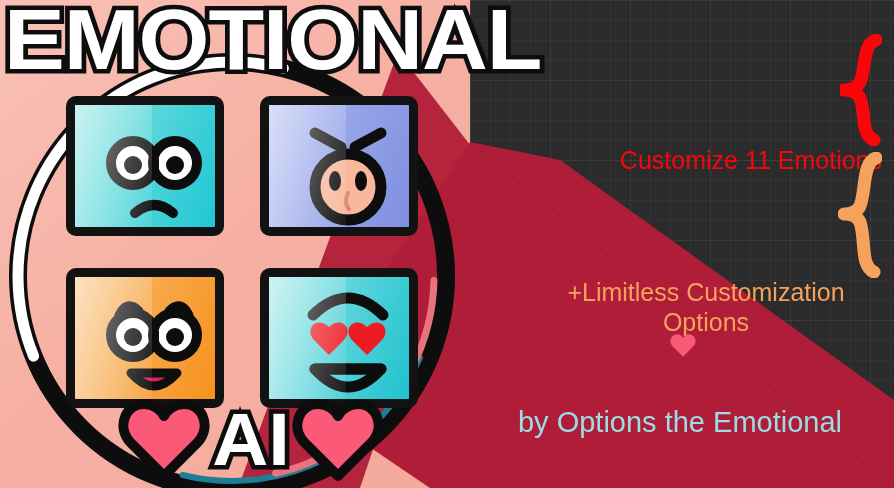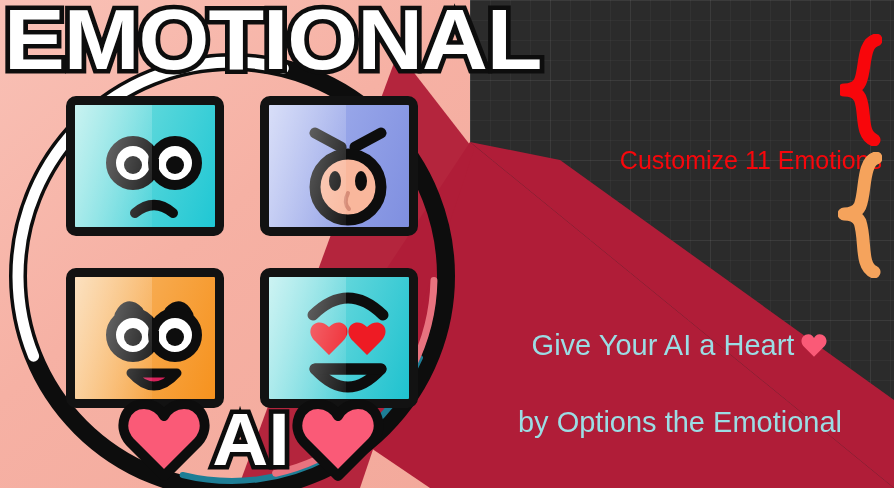--- a/index.html
+++ b/index.html
@@ -219,23 +219,25 @@
     </div>
     <div class="callout-text" id="text-0">Customize 11 Emotions</div>
   </div>
 
   <div class="callout" id="callout-1">
     <div class="brace">
       <svg width="44" height="126" viewBox="0 0 44 126">
         <path d="M38 6 C24 10 28 40 22 54 C18 62 10 62 6 62 C10 62 18 62 22 70 C28 88 22 114 36 120" fill="none" stroke="#f5a35c" stroke-width="13" stroke-linecap="round" stroke-linejoin="round"></path>
       </svg>
     </div>
+    <div class="callout-text" id="text-1">+Limitless Customization
+Options</div>
   </div>
 
   <div class="tagline">
-    <span>Give Your AI a Heart</span><svg class="inline-heart" width="28" height="25" viewBox="0 0 92 84">
+    <svg class="inline-heart" width="28" height="25" viewBox="0 0 92 84">
         <path d="M46 80 L10 44 C-4 26 8 4 27 4 C37 4 43 10 46 17 C49 10 55 4 65 4 C84 4 96 26 82 44 Z" fill="#fa5a77"></path>
       </svg><br>
     <span>by Options the Emotional</span><br>
     <span>AI Component</span>
   </div>
 
 </div>
 
 </body></html>

